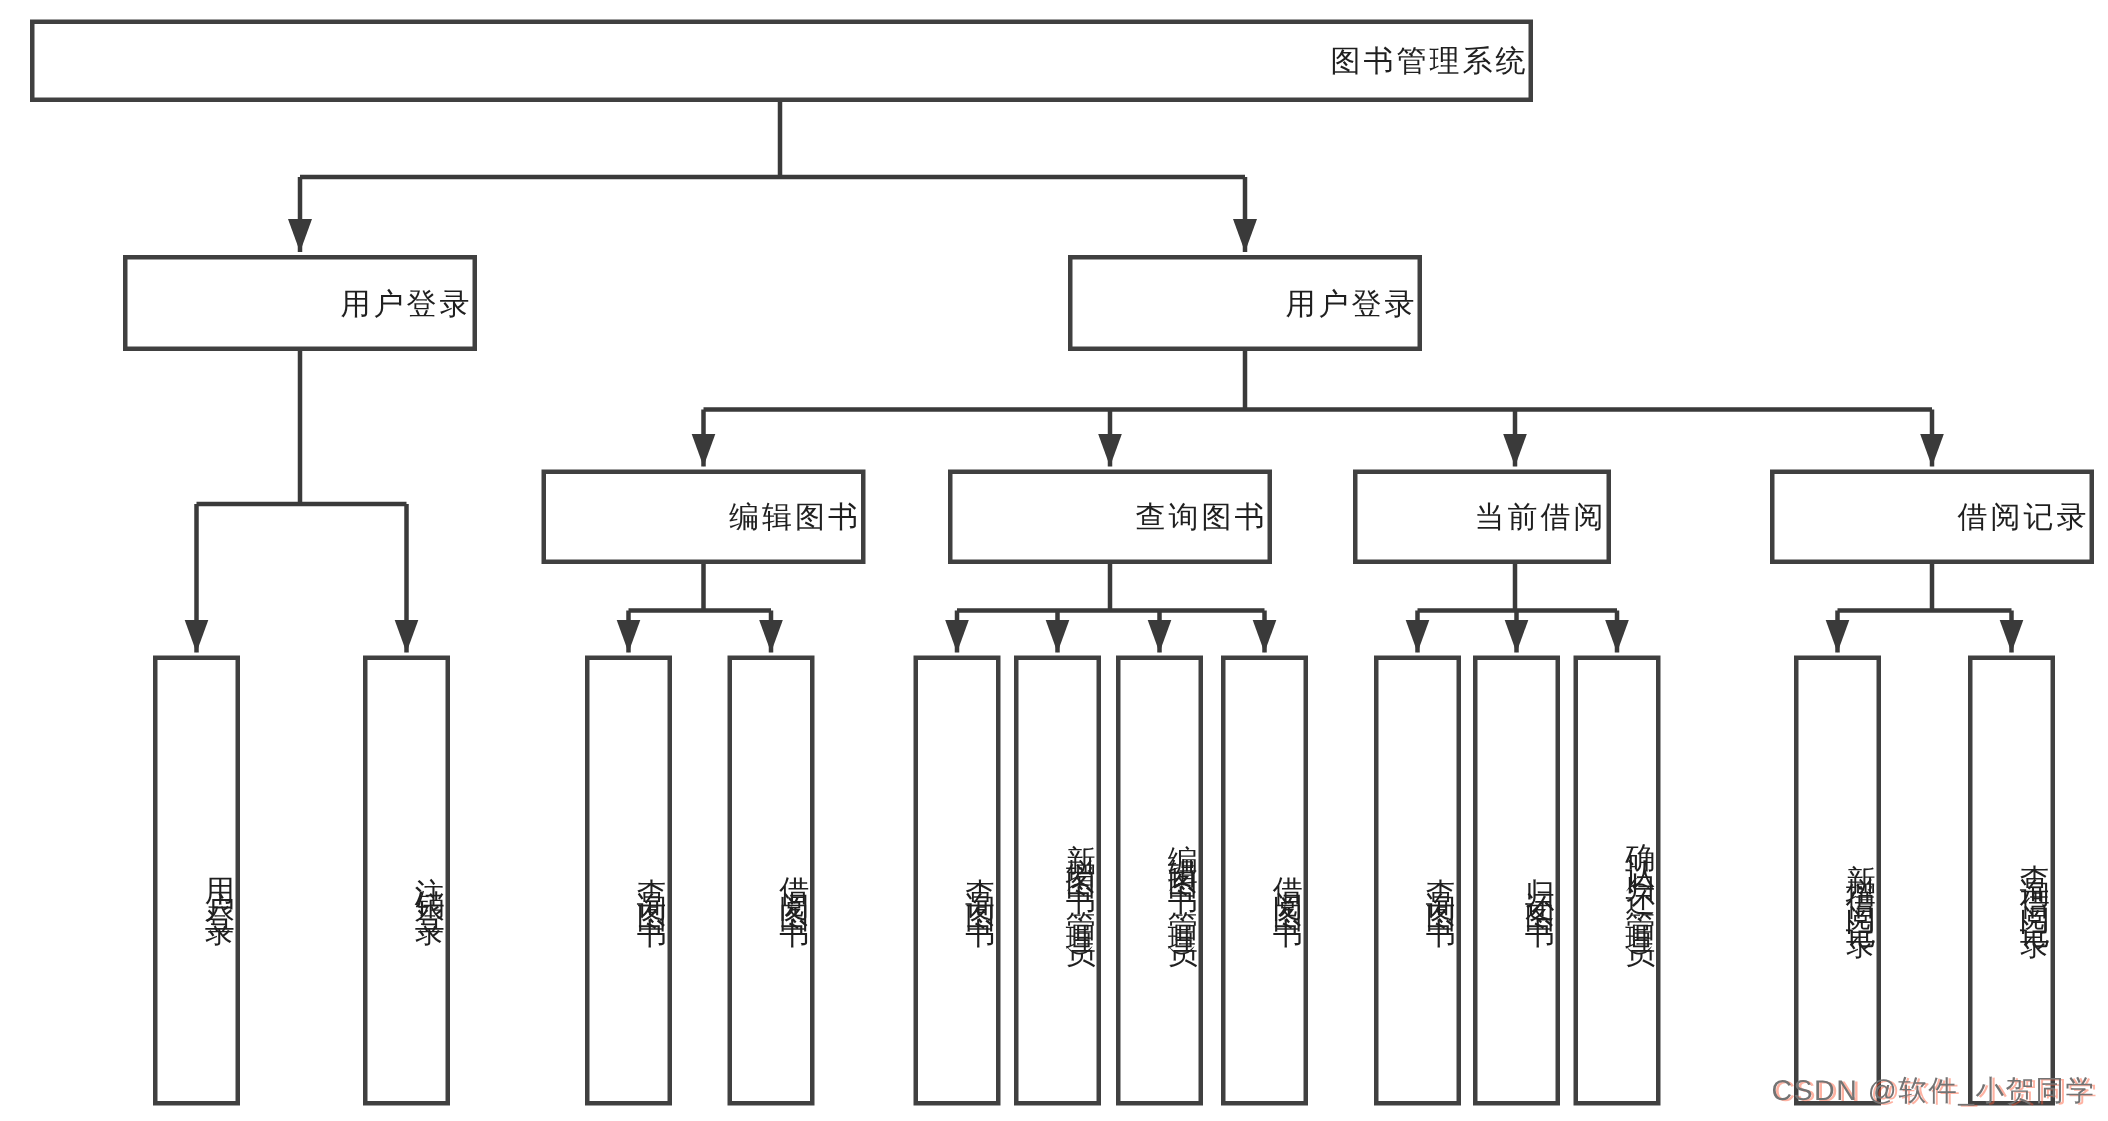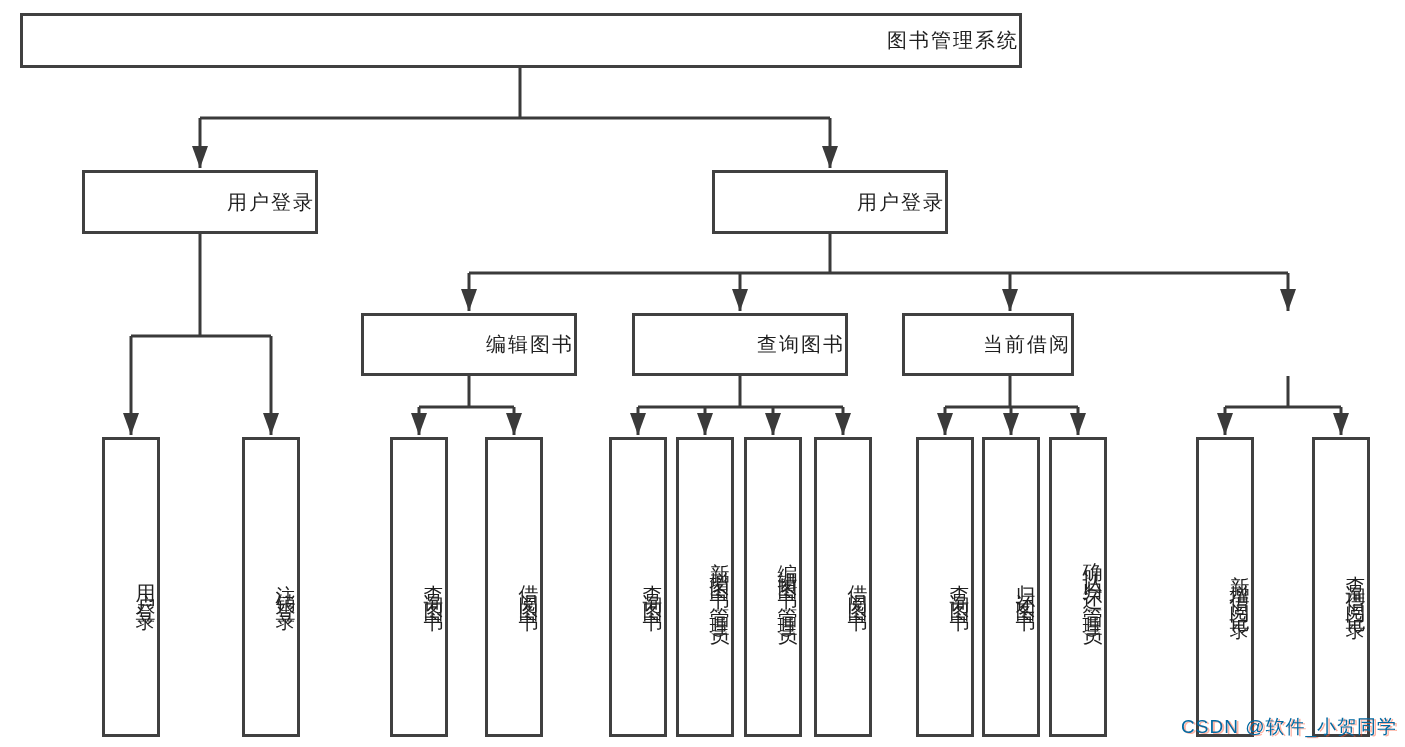--- a/index.html
+++ b/index.html
@@ -42,21 +42,21 @@
     font-size: 20px;
     line-height: 1.1;
     letter-spacing: 9px;
   }
   .watermark {
     position: absolute;
     right: 8px;
     bottom: 7px;
     font-size: 19px;
     letter-spacing: 1px;
-    color: #0369a1;
+    color: #737373;
     text-shadow: 2px 1px 0 rgba(252, 85, 49, 0.45);
     z-index: 5;
     white-space: nowrap;
   }
 </style>
 </head>
 <body>
 
 <div class="canvas">
 
@@ -114,20 +114,23 @@
 
   <div class="node" style="left:361px;top:313px;width:216px;height:63px">
     <span class="h-label">编辑图书</span>
   </div>
   <div class="node" style="left:632px;top:313px;width:216px;height:63px">
     <span class="h-label">查询图书</span>
   </div>
   <div class="node" style="left:902px;top:313px;width:172px;height:63px">
     <span class="h-label">当前借阅</span>
   </div>
+  <div class="node" style="left:1180px;top:313px;width:216px;height:63px">
+    <span class="h-label">借阅记录</span>
+  </div>
 
   <div class="node" style="left:102px;top:437px;width:58px;height:300px">
     <span class="v-label">用户登录</span>
   </div>
   <div class="node" style="left:242px;top:437px;width:58px;height:300px">
     <span class="v-label">注销登录</span>
   </div>
 
   <div class="node" style="left:390px;top:437px;width:58px;height:300px">
     <span class="v-label">查询图书</span>

